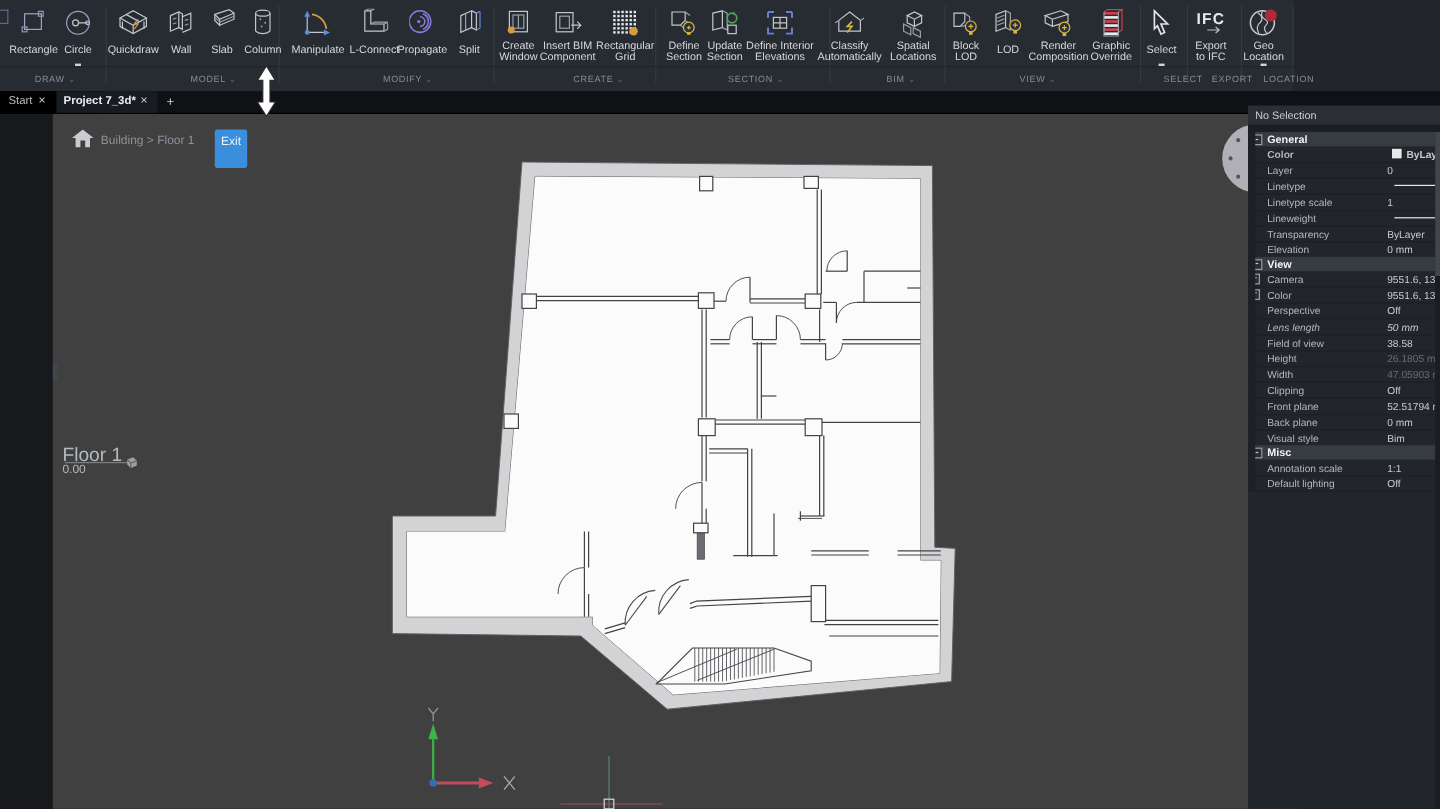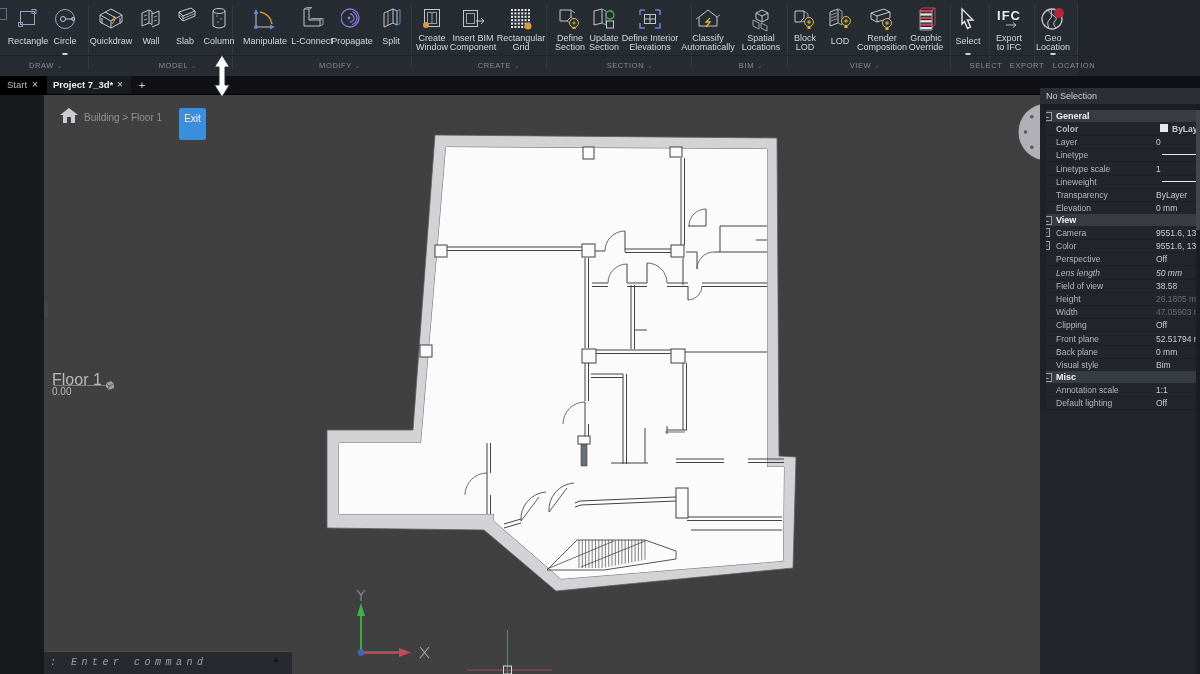--- a/index.html
+++ b/index.html
@@ -532,24 +532,20 @@
 <path d="M62 68.5 L50 64 L50 73 Z" fill="#c24b5e"></path>
 <path d="M71 63 L80 74 M80 63 L71 74" stroke="#a7abb0" stroke-width="1.1"></path>
 </svg>
 
 <svg class="abs" style="left:420px;top:535px;" width="90" height="46" viewBox="0 0 90 46">
 <line x1="43.5" y1="0" x2="43.5" y2="46" stroke="#5d8272" stroke-width="1"></line>
 <line x1="3" y1="40" x2="88" y2="40" stroke="#96515e" stroke-width="1"></line>
 <rect x="39.5" y="36" width="8" height="8" fill="none" stroke="#d8d8d8" stroke-width="1"></rect>
 </svg>
 
-<div class="abs" style="left:0;top:556px;width:248px;height:23px;background:#27292e;border-top:1px solid #46494e;">
-<span style="position:absolute;left:6px;top:5px;font-family:'Liberation Mono',monospace;font-style:italic;font-size:10px;letter-spacing:4.5px;color:#9ea2a8;">: Enter command</span>
-<span style="position:absolute;left:228px;top:3px;color:#101216;font-size:8px;">▲</span>
-</div>
 
 </div>
 
 <div id="panel">
 <div class="abs" style="left:0;top:0;width:160px;height:16px;background:#2b2f35;border-bottom:1px solid #17191d;color:#ccd0d5;">
       <span style="position:absolute;left:6px;top:3px;">No Selection</span>
     </div>
 <div class="abs" style="left:0;top:16px;width:160px;height:6px;background:#1b1e22;"></div>
 <div class="phead" style="top:22px;height:12px;">
       <div class="pbox" style="top:2px;">-</div>

